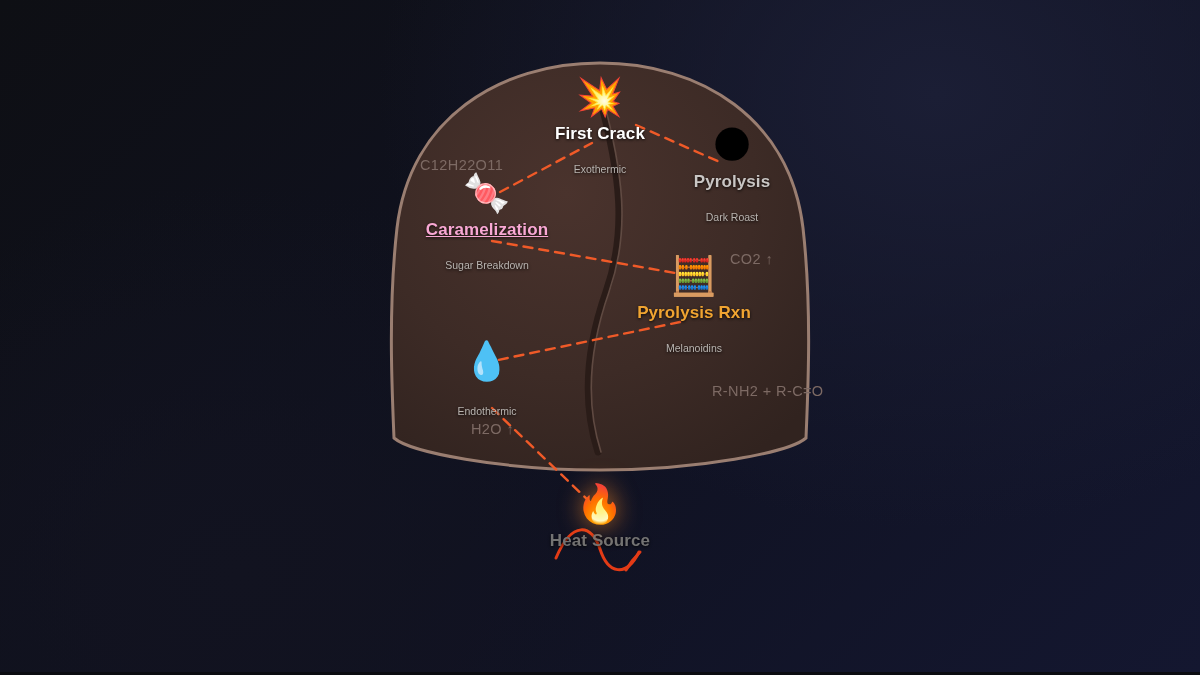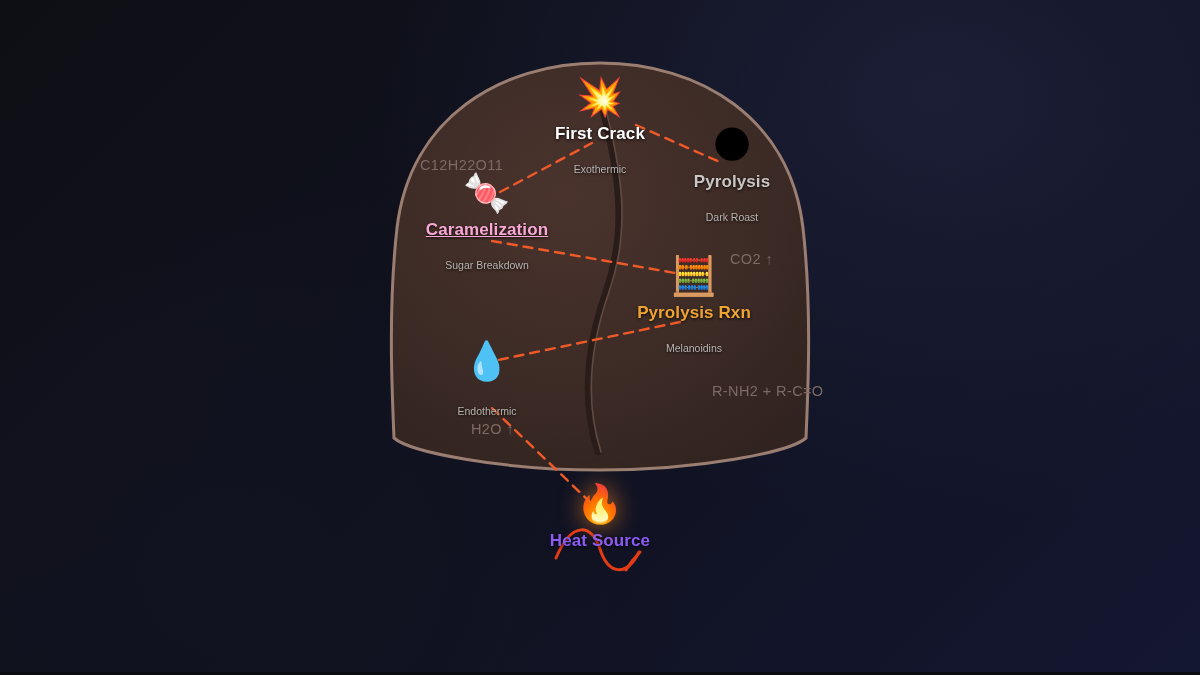--- a/index.html
+++ b/index.html
@@ -122,21 +122,21 @@
     <div class="sub">Melanoidins</div>
   </div>
 
   <div class="node" style="left:487px; top:342px;">
     <span class="emoji">💧</span>
     <div class="sub">Endothermic</div>
   </div>
 
   <div class="node" style="left:600px; top:485px;">
     <span class="emoji" style="filter:drop-shadow(0 0 12px rgba(255,140,40,.7));">🔥</span>
-    <div class="title" style="color:#8b5cf6;">Heat Source</div>
+    <div class="title" style="color:#737373;">Heat Source</div>
   </div>
 
 </div>
 
 <div id="footer">
 
   <div id="footer-rule"></div>
 </div>
 
 </body></html>

